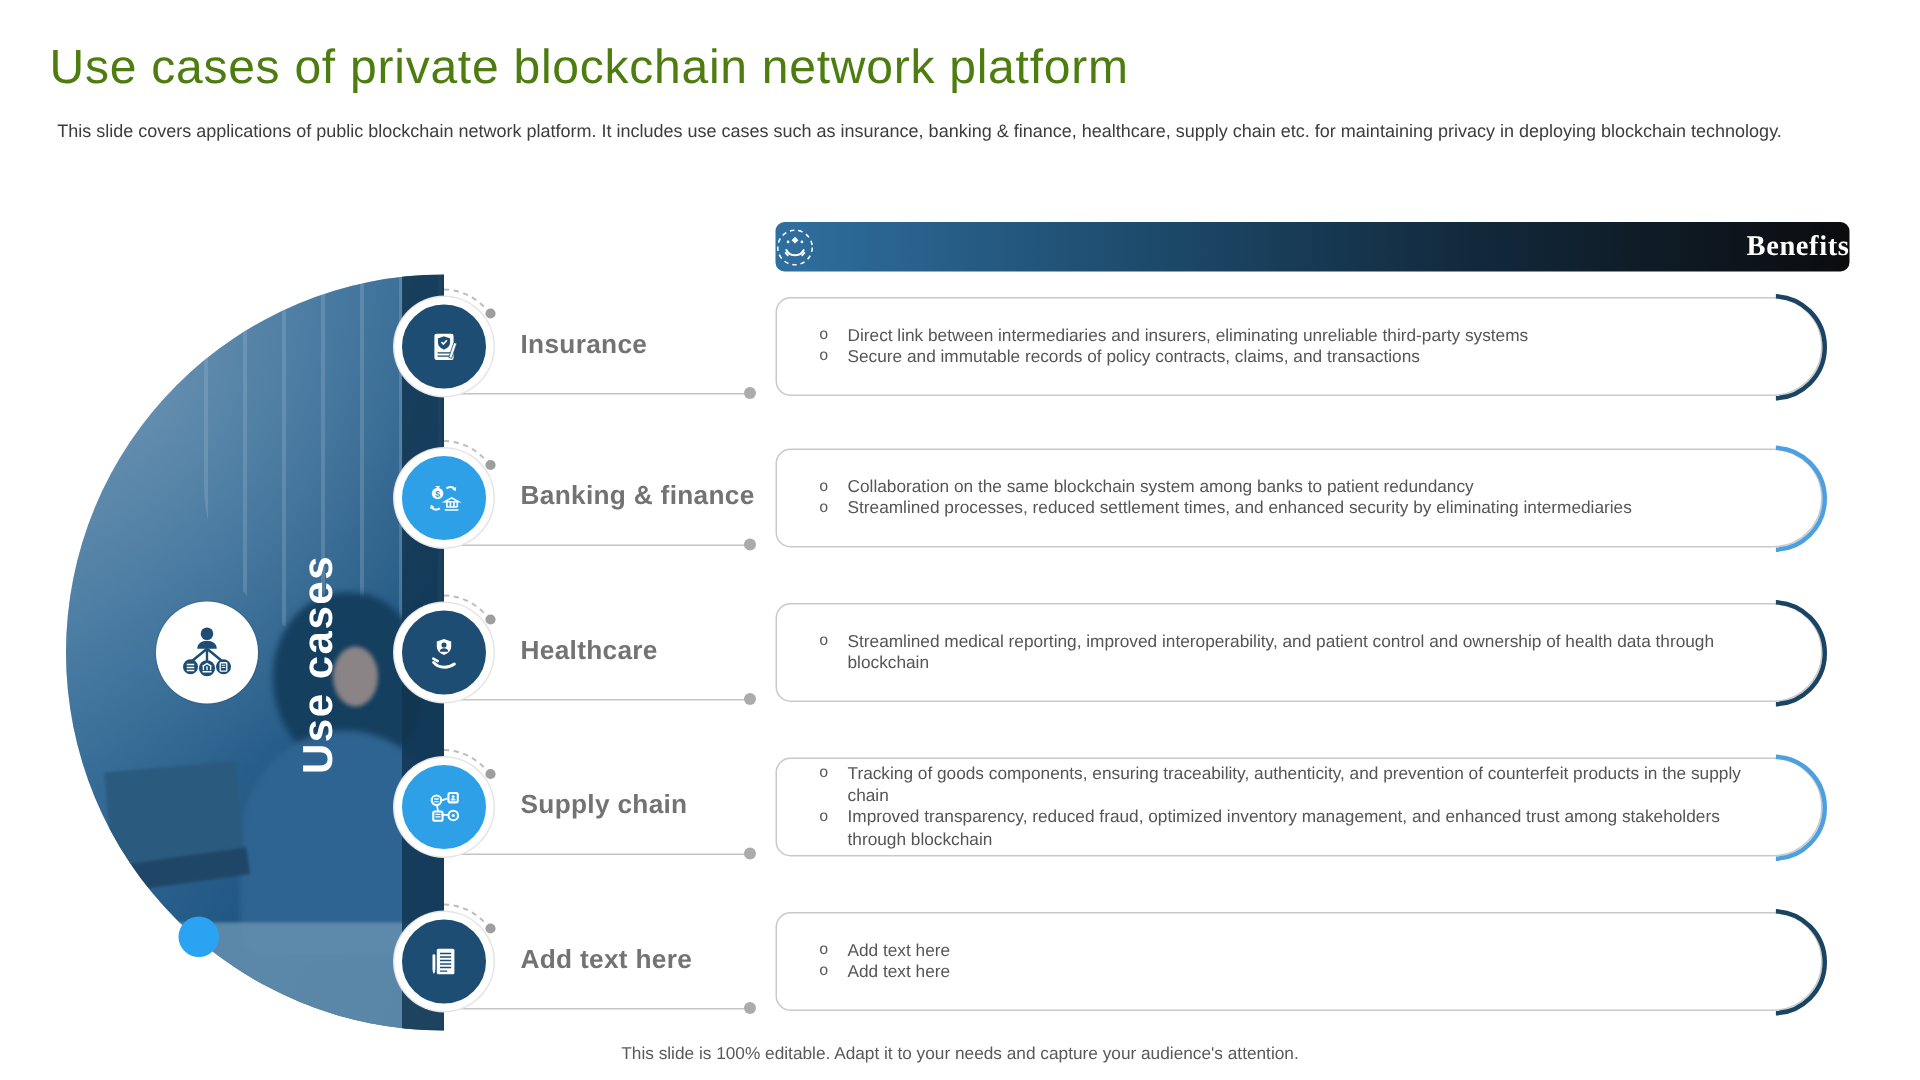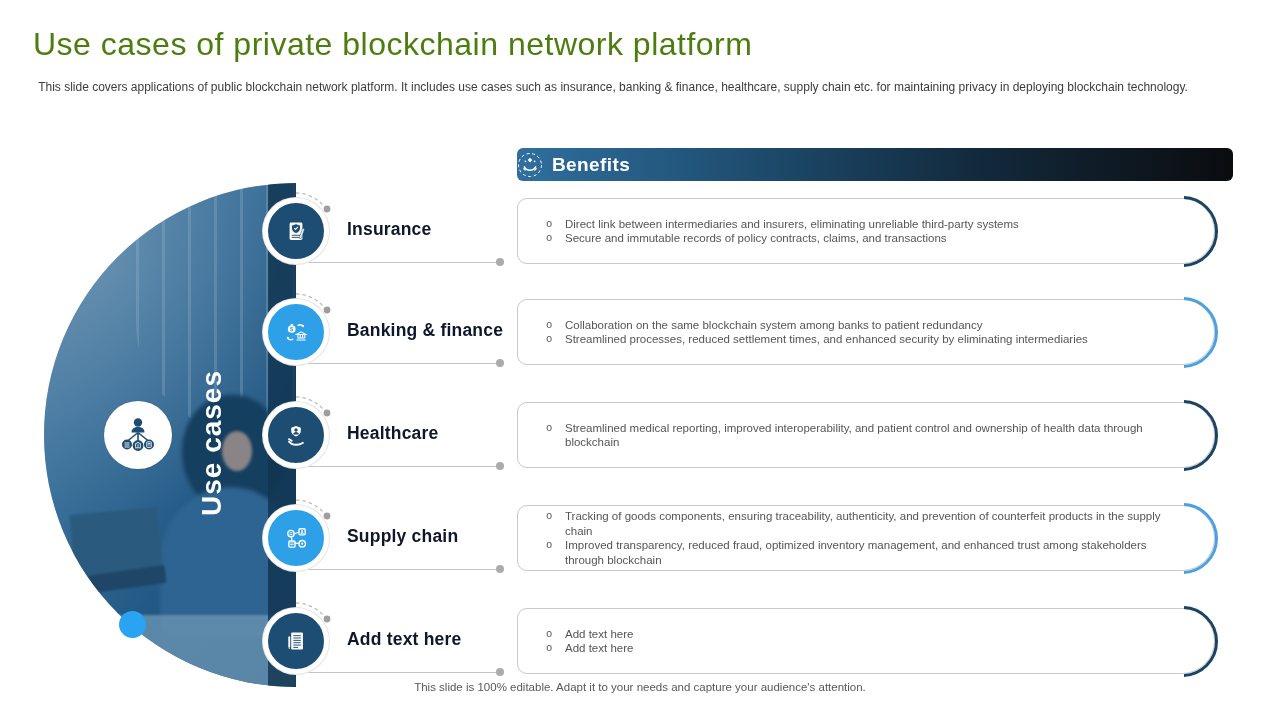--- a/index.html
+++ b/index.html
@@ -10,22 +10,22 @@
   }
 
   
   .title { position:absolute; left:33px; top:26px; font-size:32px; letter-spacing:0.5px;
            color:#4d7c0f; font-weight:400; }
   .subtitle { position:absolute; left:33px; top:80px; width:1160px; font-size:12px;
               color:#3c3c3c;text-align:center; }
 
   
   .benefits-bar { position:absolute; left:517px; top:148px; width:716px; height:33px;
-    border-radius:6px; display:flex; align-items:center; justify-content:flex-start; gap:9px;
-    background:linear-gradient(90deg,#2f6f9f 0%, #1d4a6b 35%, #12293c 65%, #0b0c0e 100%); }
+    border-radius:6px; display:flex; align-items:center; justify-content:space-between; gap:9px;
+    background:linear-gradient(90deg,#2f6f9f 0%, #1d4a6b 35%, #12293c 65%, #0b0c0e 100%);font-family:Liberation Serif, serif; }
   .benefits-bar .label { color:#fff; font-size:19px; font-weight:bold; letter-spacing:0.4px; }
 
   
   .semicircle { position:absolute; left:44px; top:183px; width:252px; height:504px;
     border-radius:252px 0 0 252px; overflow:hidden;
     background:linear-gradient(120deg,#7fa8c6 0%, #4a80a8 35%, #265d88 65%, #174a72 100%); }
   .semicircle .beam { position:absolute; inset:0;
     background:radial-gradient(circle at 22% 16%, rgba(255,255,255,0.28), transparent 55%); }
   .semicircle .window { position:absolute; left:92px; top:0; width:160px; height:250px; opacity:.55;
     background:repeating-linear-gradient(90deg, rgba(232,242,250,0.5) 0 3px, transparent 3px 26px);
@@ -59,40 +59,40 @@
 
   
   .row { position:absolute; left:0; width:1280px; height:0; }
   .arc-hint { position:absolute; left:254px; top:-42px; }
   .icon-circle { position:absolute; left:263px; top:-33px; width:66px; height:66px;
     border-radius:50%; border:5px solid #ffffff; display:flex; align-items:center;
     justify-content:center; box-shadow:0 0 0 1px #e4e4e4; }
   .accent-navy .icon-circle { background:#1d4d72; }
   .accent-blue .icon-circle { background:#2ea0e8; }
   .row-label { position:absolute; left:347px; top:-12px; font-size:17.5px; font-weight:bold;
-    color:#0f172a; letter-spacing:0.2px; white-space:nowrap; }
+    color:#737373; letter-spacing:0.2px; white-space:nowrap; }
   .connector { position:absolute; left:298px; top:31px; width:199px; height:1px; background:#c4c4c4; }
   .connector-dot { position:absolute; left:496px; top:27px; width:8px; height:8px;
     border-radius:50%; background:#ababab; }
 
   .benefit-box { position:absolute; left:517px; top:-33px; width:698px; height:66px;
     background:#ffffff; border:1px solid #c9c9c9; border-radius:10px 33px 33px 10px;
     display:flex; align-items:center; }
   .box-arc { position:absolute; right:-4px; top:-3px; width:71px; height:71px; border-radius:50%;
     border:3.5px solid transparent; clip-path:inset(-5px -5px -5px 52%); }
   .accent-navy .box-arc { border-color:#1b4463; }
   .accent-blue .box-arc { border-color:#4da0e0; }
 
   .bullets { list-style:none; padding-left:28px; padding-right:40px; }
   .bullets li { position:relative; padding-left:19px; font-size:11.5px; line-height:14.5px;
     color:#555555; max-width:660px; }
   .bullets li::before { content:"o"; position:absolute; left:0; top:0;
     font-family:"Liberation Mono", monospace; font-size:10.5px; color:#555555; }
 
-  .footer { position:absolute; left:0; top:681px; width:1280px; text-align:center;
+  .footer { position:absolute; left:0; top:697px; width:1280px; text-align:center;
     font-size:11.5px; color:#595959; }
 </style>
 </head>
 <body>
 
 <div class="slide">
 
   <div class="title">Use cases of private blockchain network platform</div>
   <div class="subtitle">This slide covers applications of public blockchain network platform. It includes use cases such as insurance, banking &amp; finance, healthcare, supply chain etc. for maintaining privacy in deploying blockchain technology.</div>
 

